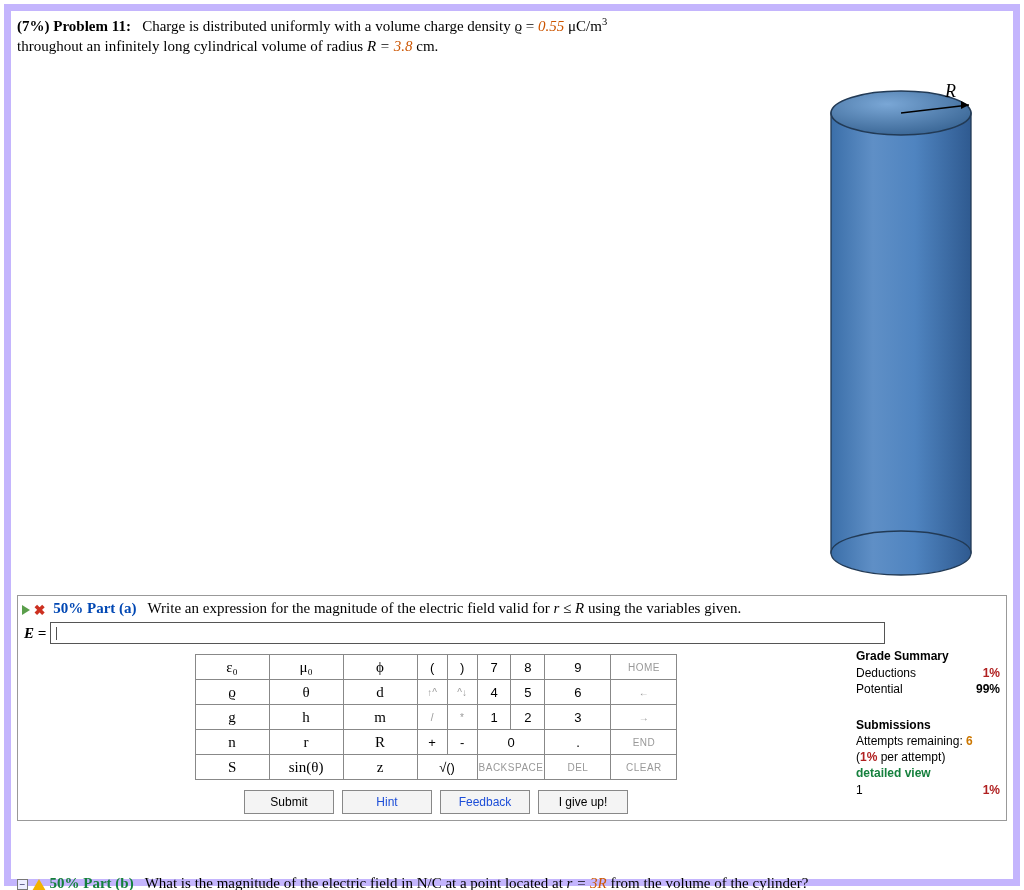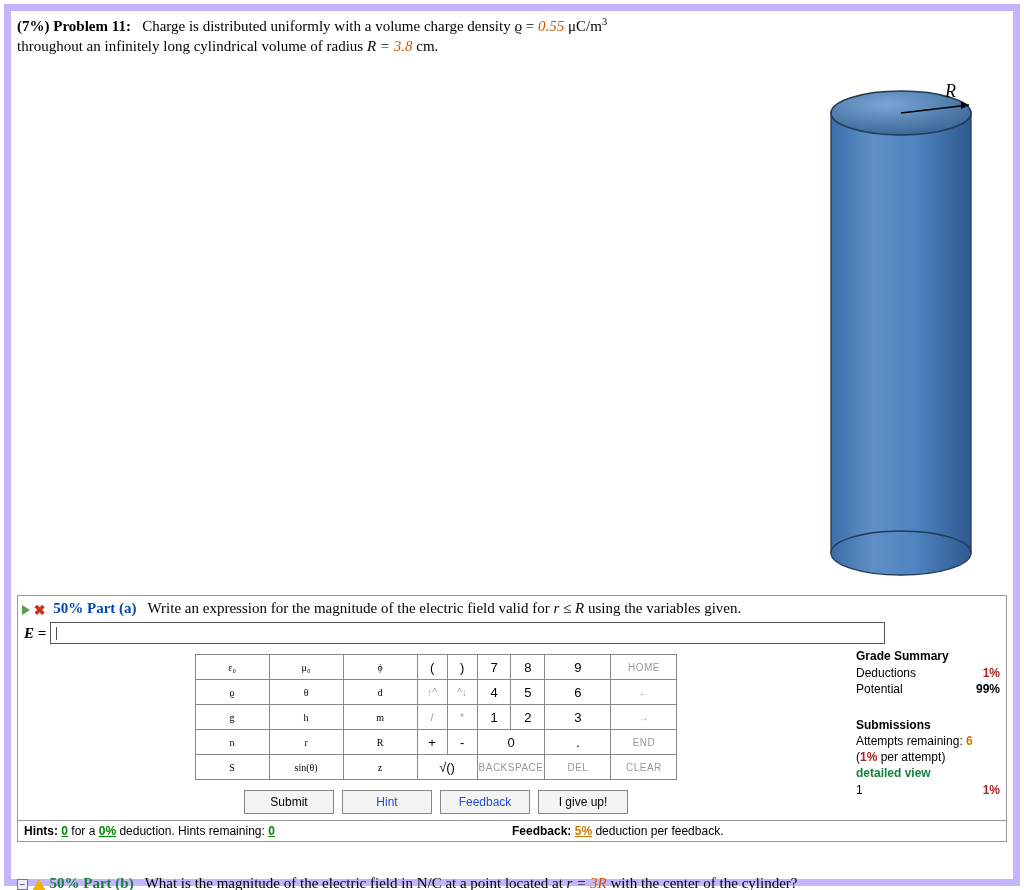--- a/index.html
+++ b/index.html
@@ -86,21 +86,21 @@
   .green { color: #008800; }
   .red { color: #b02020; }
   .orange { color: #cc7700; }
 
   
   table.kp { border-collapse: collapse; }
   table.kp td {
     border: 1px solid #888;
     text-align: center;
     vertical-align: middle;
-    font-size: 10px;
+    font-size: 15px;
     height: 25px;
     background: #fff;
   }
   .kp .sym { width: 74px; font-family: "Times New Roman", serif; }
   .kp .np  { width: 30px; font-family: Arial, sans-serif; font-size: 13px; }
   .kp .npw { width: 66px; font-family: Arial, sans-serif; font-size: 10px; color: #888; letter-spacing: 0.5px;}
   .kp .dim { color:#999; font-size:10px; }
   .action-row {
     display:flex; gap:8px; justify-content:center; margin-top:10px;
   }
@@ -289,33 +289,25 @@
           (<span class="red bold">1%</span> per attempt)
         </div>
         <div class="blue2 bold" style="cursor:pointer">detailed view</div>
         <div class="grade-row">
           <span>1</span>
           <span class="r red bold">1%</span>
         </div>
       </div>
     </div>
 
-    <div class="hints-bar">
-      <div class="left">
-        <span class="bold">Hints: </span><span class="underline-link green">0</span><span> for a </span><span class="underline-link green">0%</span><span> deduction. Hints remaining: </span><span class="underline-link green">0</span>
-      </div>
-      <div class="mid">
-        <span class="bold">Feedback: </span><span class="underline-link orange">5%</span><span> deduction per feedback.</span>
-      </div>
-    </div>
 
   </div>
 
   <div class="part-b">
     <span class="minus-box">−</span>
     <span class="warn"></span>
     <span class="blue2 bold">50%</span>
     <span class="blue2 bold">Part (b)</span>
     &nbsp;
-    <span>What is the magnitude of the electric field in N/C at a point located at </span><span class="italic">r = </span><span class="val">3R</span><span> with the center of the cylinder?</span>
+    <span>What is the magnitude of the electric field in N/C at a point located at </span><span class="italic">r = </span><span class="val">3R</span><span> from the volume of the cylinder?</span>
   </div>
 
 </div>
 
 </body></html>

